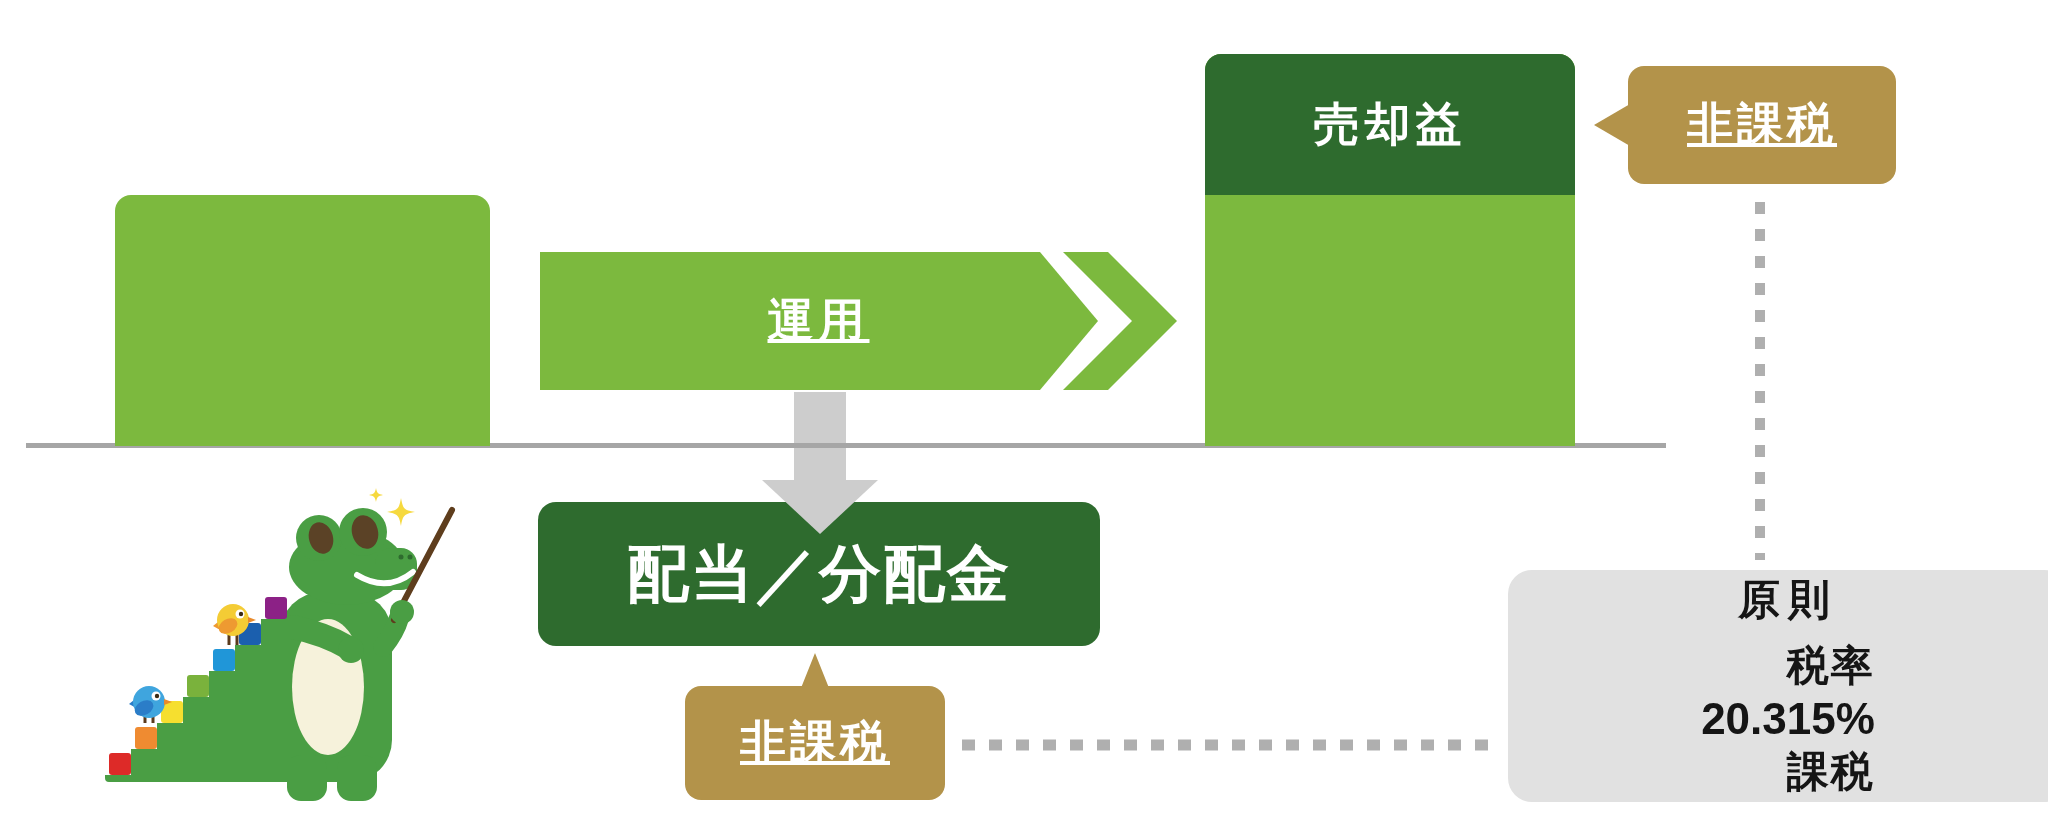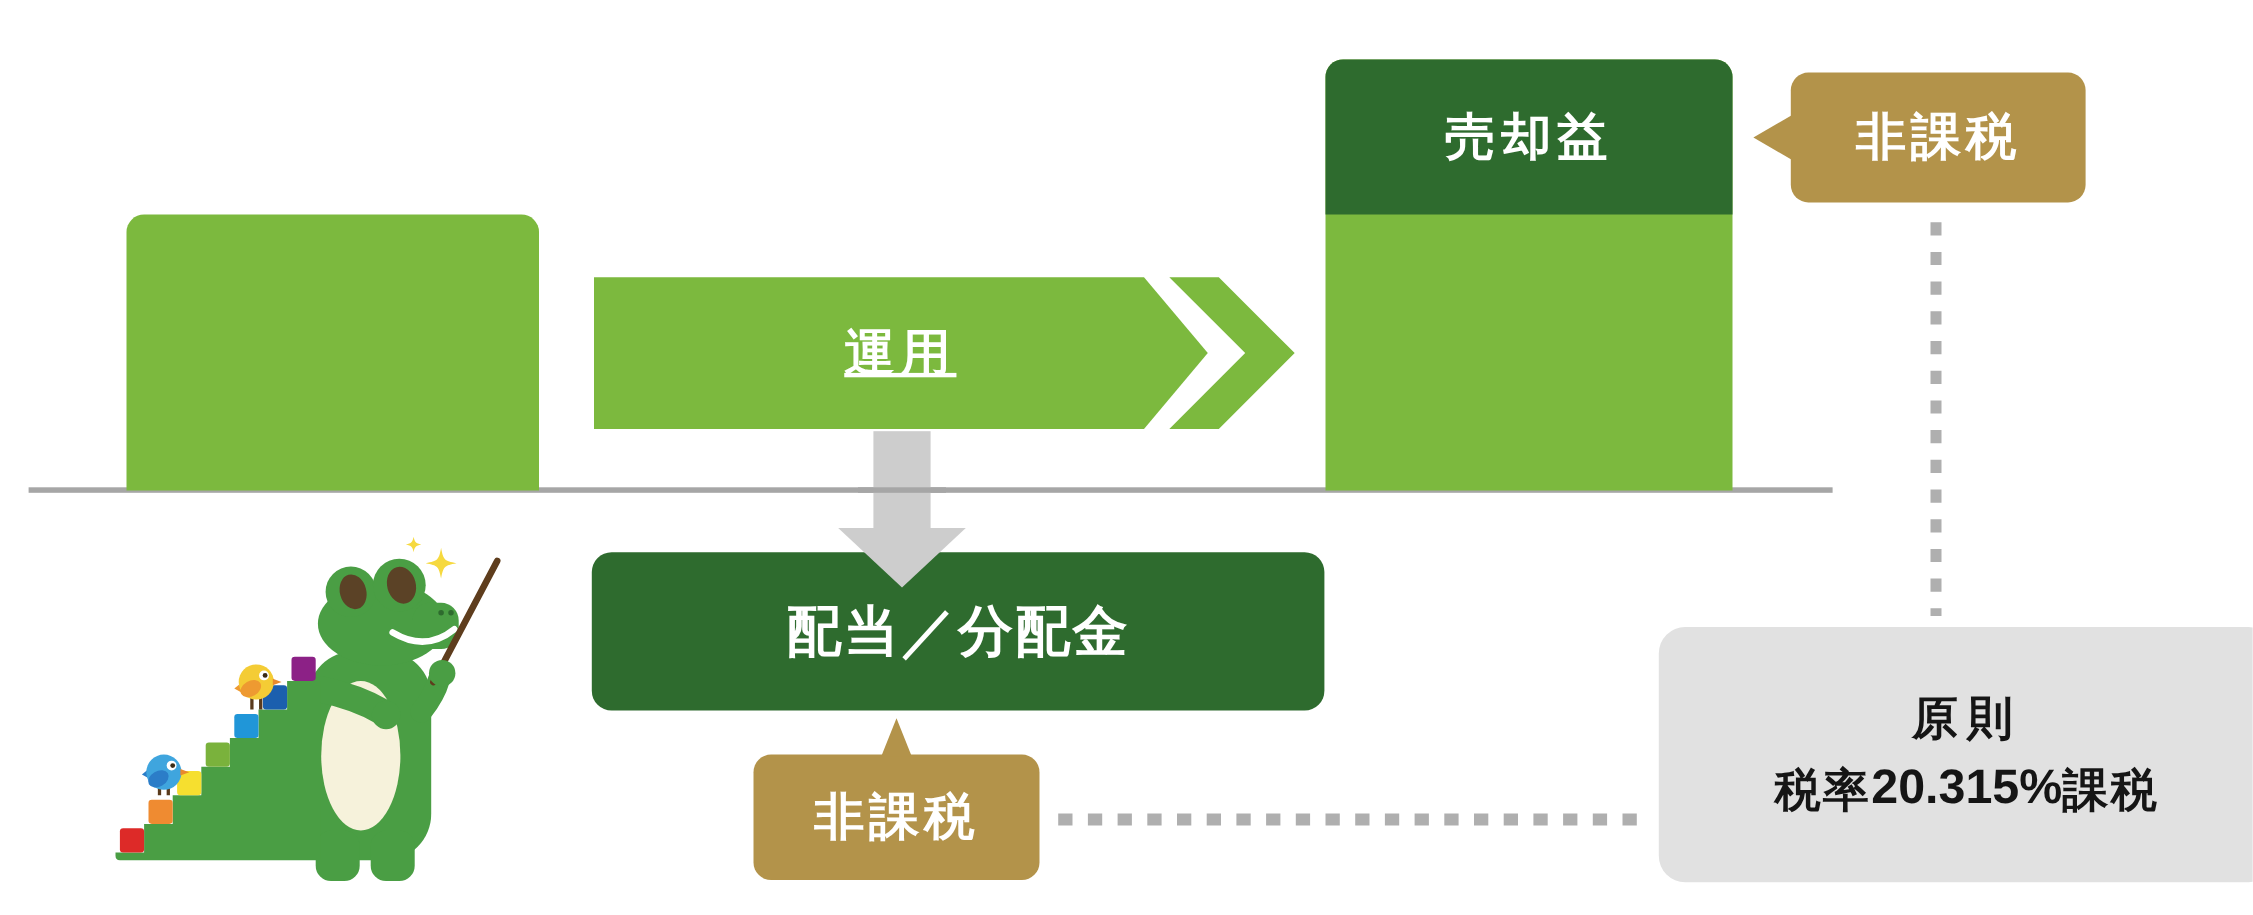--- a/index.html
+++ b/index.html
@@ -33,42 +33,42 @@
   .right-box{position:absolute;left:1205px;top:54px;width:370px;height:392px;
              background:var(--light-green);border-radius:16px 16px 0 0;}
   .right-box-header{width:100%;height:141px;background:var(--dark-green);
              border-radius:16px 16px 0 0;display:flex;align-items:center;justify-content:center;}
   .right-box-header span{color:var(--text-white);font-size:46px;font-weight:700;letter-spacing:5px;}
 
   .op-label{position:absolute;left:540px;top:252px;width:557px;height:138px;
             display:flex;align-items:center;justify-content:center;
             color:var(--text-white);font-size:46px;font-weight:700;letter-spacing:5px;text-decoration:underline;}
 
-  .dividend-box{position:absolute;left:538px;top:502px;width:666px;height:144px;
+  .dividend-box{position:absolute;left:538px;top:502px;width:562px;height:144px;
             background:var(--dark-green);border-radius:18px;
             display:flex;align-items:center;justify-content:center;
-            color:var(--text-white);font-size:50px;font-weight:700;letter-spacing:2px;}
+            color:var(--text-white);font-size:62px;font-weight:700;letter-spacing:2px;}
 
   .bubble{position:absolute;background:var(--gold);border-radius:16px;
           display:flex;align-items:center;justify-content:center;
-          color:var(--text-white);font-size:46px;font-weight:700;letter-spacing:4px;}
+          color:var(--text-white);font-size:46px;font-weight:700;letter-spacing:4px;text-decoration:underline;}
   .bubble-top{left:1628px;top:66px;width:268px;height:118px;}
   .bubble-bottom{left:685px;top:686px;width:260px;height:114px;}
   .tail-left{position:absolute;left:-34px;top:50%;transform:translateY(-50%);
           width:0;height:0;border-right:36px solid var(--gold);
           border-top:21px solid transparent;border-bottom:21px solid transparent;}
   .tail-up{position:absolute;top:-33px;left:50%;transform:translateX(-50%);
           width:0;height:0;border-bottom:35px solid var(--gold);
           border-left:14px solid transparent;border-right:14px solid transparent;}
 
   .info-box{position:absolute;left:1508px;top:570px;width:560px;height:232px;
           background:var(--info-gray);border-radius:24px;color:var(--text-black);
           display:flex;flex-direction:column;align-items:center;justify-content:center;gap:10px;}
   .info-line1{font-size:42px;font-weight:700;letter-spacing:8px;}
-  .info-line2{font-size:42px;font-weight:700;letter-spacing:2px;display:flex;align-items:flex-start;}
+  .info-line2{font-size:42px;font-weight:700;letter-spacing:2px;display:flex;align-items:flex-end;flex-direction:column;}
   .info-line2 .rate{font-size:44px;font-weight:700;letter-spacing:0;}
 </style>
 </head>
 <body>
 
 <div class="stage">
 
   <svg class="layer" width="2048" height="832" viewBox="0 0 2048 832">
     <rect x="26" y="443" width="1640" height="5" class="f-line"></rect>
     <polygon points="540,252 1040,252 1098,321 1040,390 540,390" class="f-lg"></polygon>

